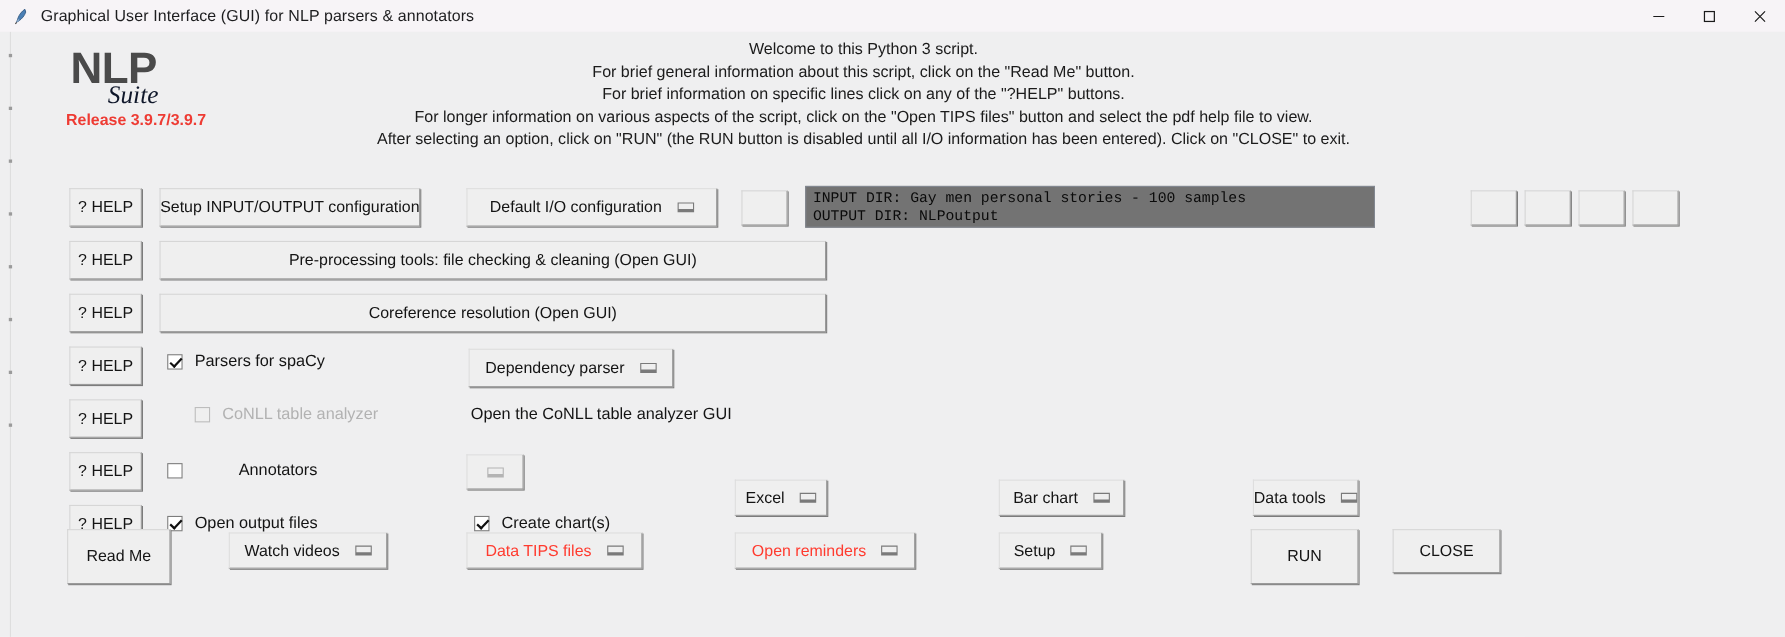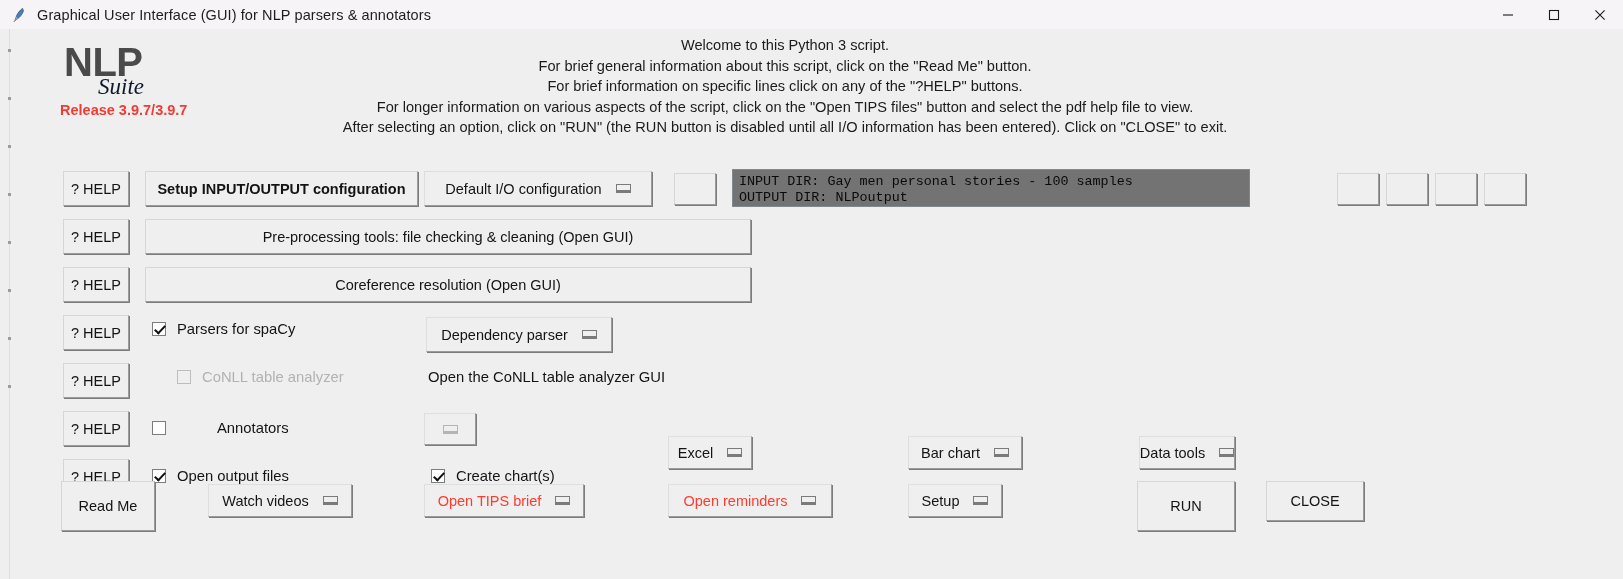--- a/index.html
+++ b/index.html
@@ -277,21 +277,21 @@
   </div>
 
   <div class="tkbtn" style="left:63px; top:142px; width:66px; height:35px;">? HELP</div>
   <div class="tkbtn" style="left:63px; top:190px; width:66px; height:35px;">? HELP</div>
   <div class="tkbtn" style="left:63px; top:238px; width:66px; height:35px;">? HELP</div>
   <div class="tkbtn" style="left:63px; top:286px; width:66px; height:35px;">? HELP</div>
   <div class="tkbtn" style="left:63px; top:334px; width:66px; height:35px;">? HELP</div>
   <div class="tkbtn" style="left:63px; top:382px; width:66px; height:35px;">? HELP</div>
   <div class="tkbtn" style="left:63px; top:430px; width:66px; height:35px;">? HELP</div>
 
-  <div class="tkbtn" style="left:145px; top:142px; width:273px; height:35px;font-weight:bold;">Setup INPUT/OUTPUT configuration</div>
+  <div class="tkbtn" style="left:145px; top:142px; width:237px; height:35px;">Setup INPUT/OUTPUT configuration</div>
 
   <div class="tkopt" style="left:424px; top:142px; width:228px; height:35px;">
     <span class="olabel">Default I/O configuration</span>
     <span class="indicator"></span>
   </div>
 
   <div class="tkbtn" style="left:674px; top:144px; width:42px; height:32px;"></div>
 
   <div id="iotext" style="left:732px; top:140px; width:518px; height:38px;">INPUT DIR: Gay men personal stories - 100 samples
 OUTPUT DIR: NLPoutput</div>
@@ -358,21 +358,21 @@
   </div>
 
   <div class="tkbtn" style="left:61px; top:452px; width:94px; height:50px;">Read Me</div>
 
   <div class="tkopt" style="left:208px; top:455px; width:144px; height:33px;">
     <span class="olabel">Watch videos</span>
     <span class="indicator"></span>
   </div>
 
   <div class="tkopt red" style="left:424px; top:455px; width:160px; height:33px;">
-    <span class="olabel">Open TIPS brief</span>
+    <span class="olabel">Data TIPS files</span>
     <span class="indicator"></span>
   </div>
 
   <div class="tkopt red" style="left:668px; top:455px; width:164px; height:33px;">
     <span class="olabel">Open reminders</span>
     <span class="indicator"></span>
   </div>
 
   <div class="tkopt" style="left:908px; top:455px; width:94px; height:33px;">
     <span class="olabel">Setup</span>

